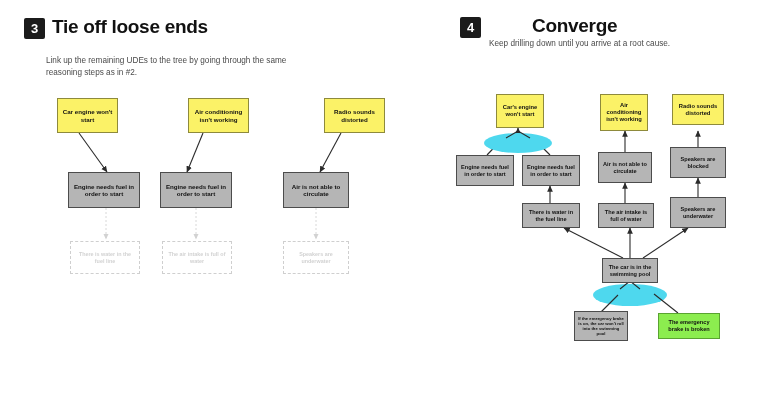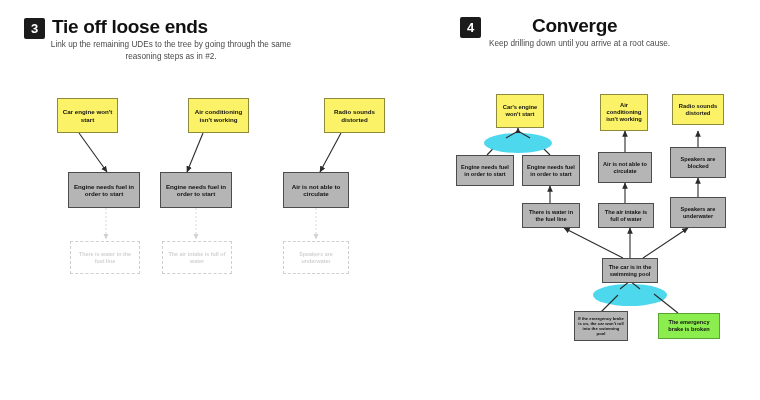--- a/index.html
+++ b/index.html
@@ -55,21 +55,21 @@
 
   .ellipse-and{fill:#4ed8ee;stroke:none;}
 </style>
 </head>
 <body>
 
 <div class="panel" id="panel-left">
 
   <div class="step-badge" style="left:24px;top:18px;">3</div>
   <div class="hdr-title" style="left:52px;top:16px;">Tie off loose ends</div>
-  <div class="hdr-sub" style="left:46px;top:39px;width:250px;text-align:center;">Link up the remaining UDEs to the tree by going through the same reasoning steps as in #2.</div>
+  <div class="hdr-sub" style="left:46px;top:55px;width:250px;">Link up the remaining UDEs to the tree by going through the same reasoning steps as in #2.</div>
 
   <svg class="wires" width="440" height="400">
     <defs>
       <marker id="ah" markerWidth="7" markerHeight="7" refX="5.2" refY="2.6" orient="auto">
         <path d="M0,0 L5.6,2.6 L0,5.2 z" fill="#2b2b2b"></path>
       </marker>
       <marker id="ah-ghost" markerWidth="7" markerHeight="7" refX="5.2" refY="2.6" orient="auto">
         <path d="M0,0 L5.6,2.6 L0,5.2 z" fill="#d2d2d2"></path>
       </marker>
     </defs>

